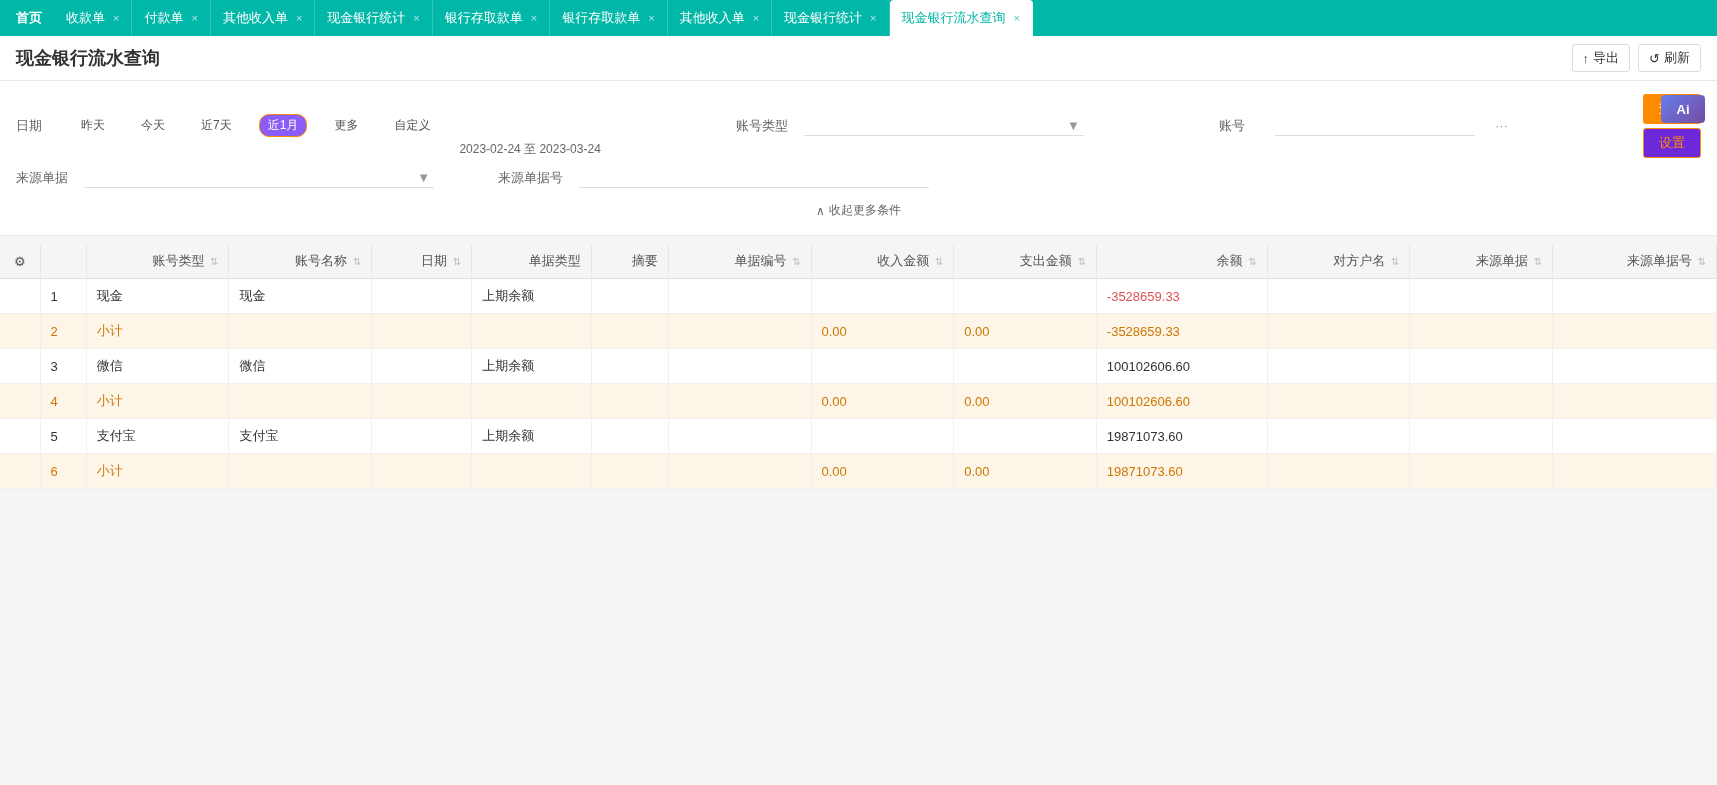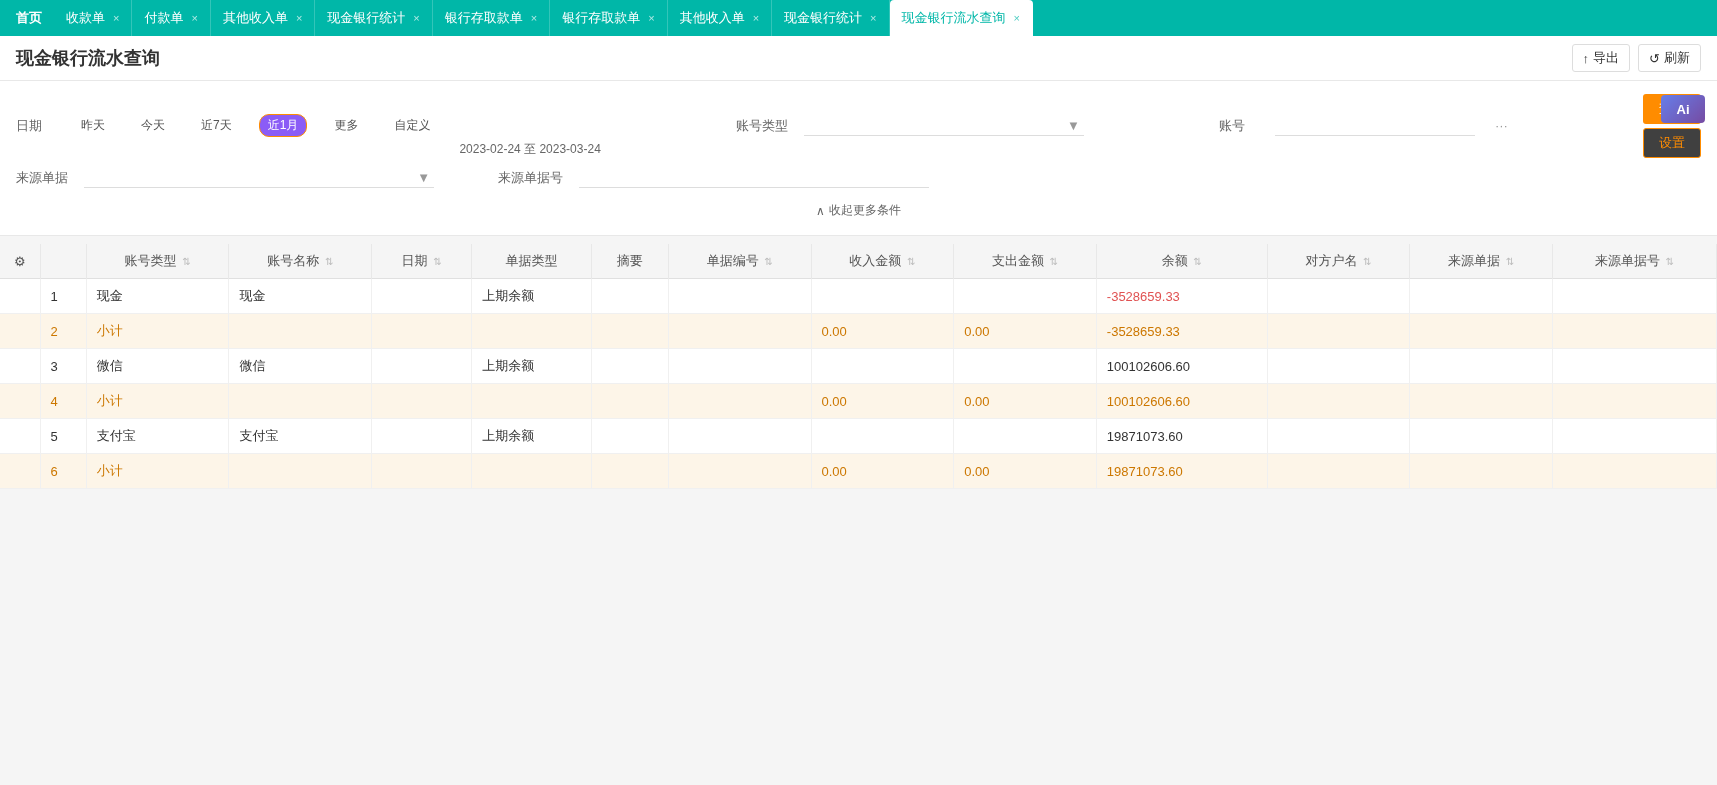--- a/index.html
+++ b/index.html
@@ -150,21 +150,21 @@
     .btn-query {
       background: #ff8c00;
       color: #fff;
       border: none;
       padding: 6px 16px;
       border-radius: 3px;
       cursor: pointer;
       font-size: 13px;
     }
     .btn-settings {
-      background: #404040;
+      background: #6d28d9;
       color: #ff8c00;
       border: 1px solid #ff8c00;
       padding: 5px 14px;
       border-radius: 3px;
       cursor: pointer;
       font-size: 13px;
     }
 
     .collapse-bar {
       display: flex;
@@ -186,21 +186,21 @@
       width: 100%;
       border-collapse: collapse;
       font-size: 13px;
     }
     .data-table thead tr {
       background: #f5f5f5;
       border-bottom: 1px solid #e0e0e0;
     }
     .data-table thead th {
       padding: 8px 10px;
-      text-align: center;
+      text-align: right;
       color: #555;
       font-weight: normal;
       border-right: 1px solid #e8e8e8;
       white-space: nowrap;
       user-select: none;
     }
     .data-table thead th:first-child {
       width: 40px;
       text-align: center;
     }

